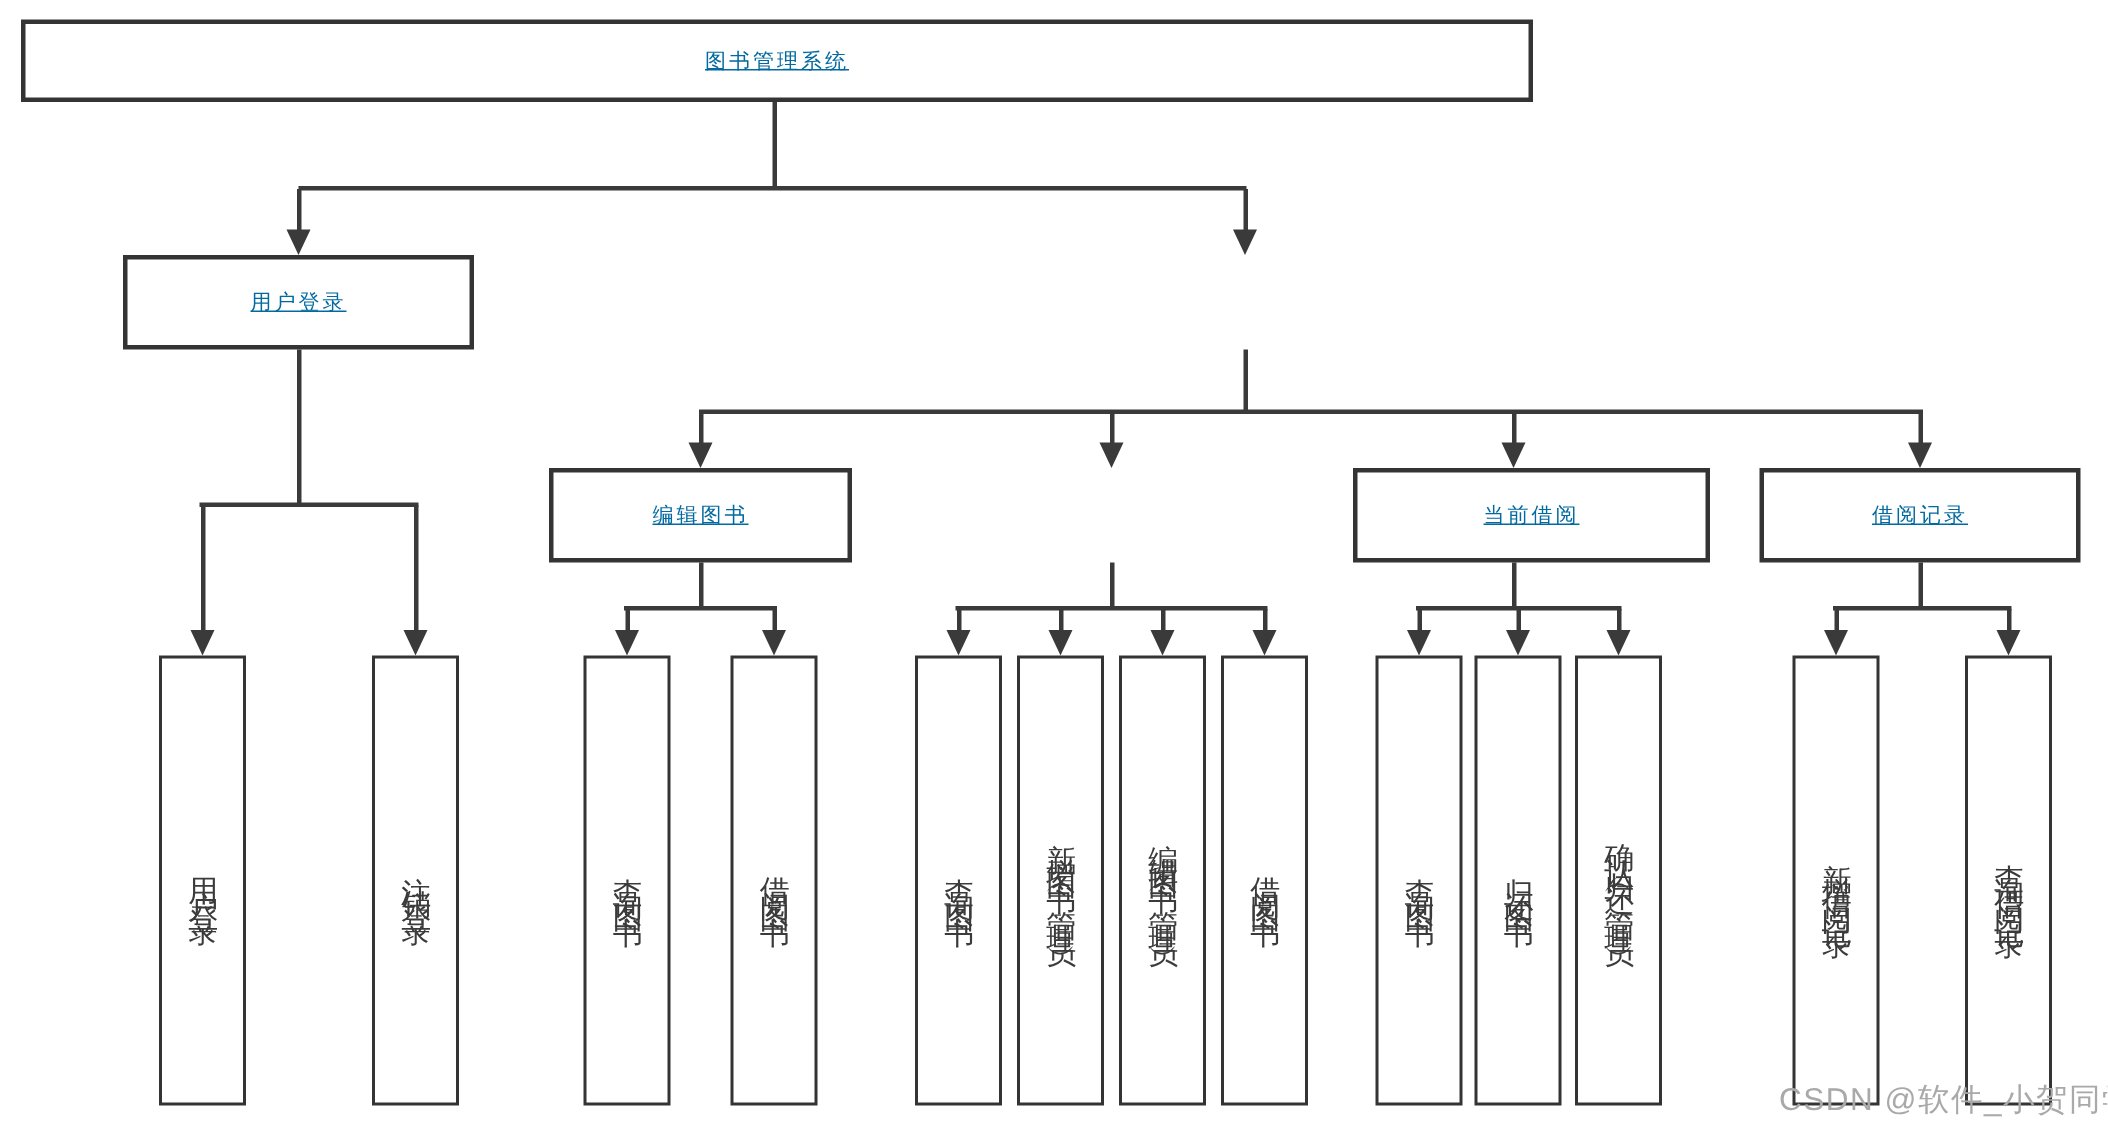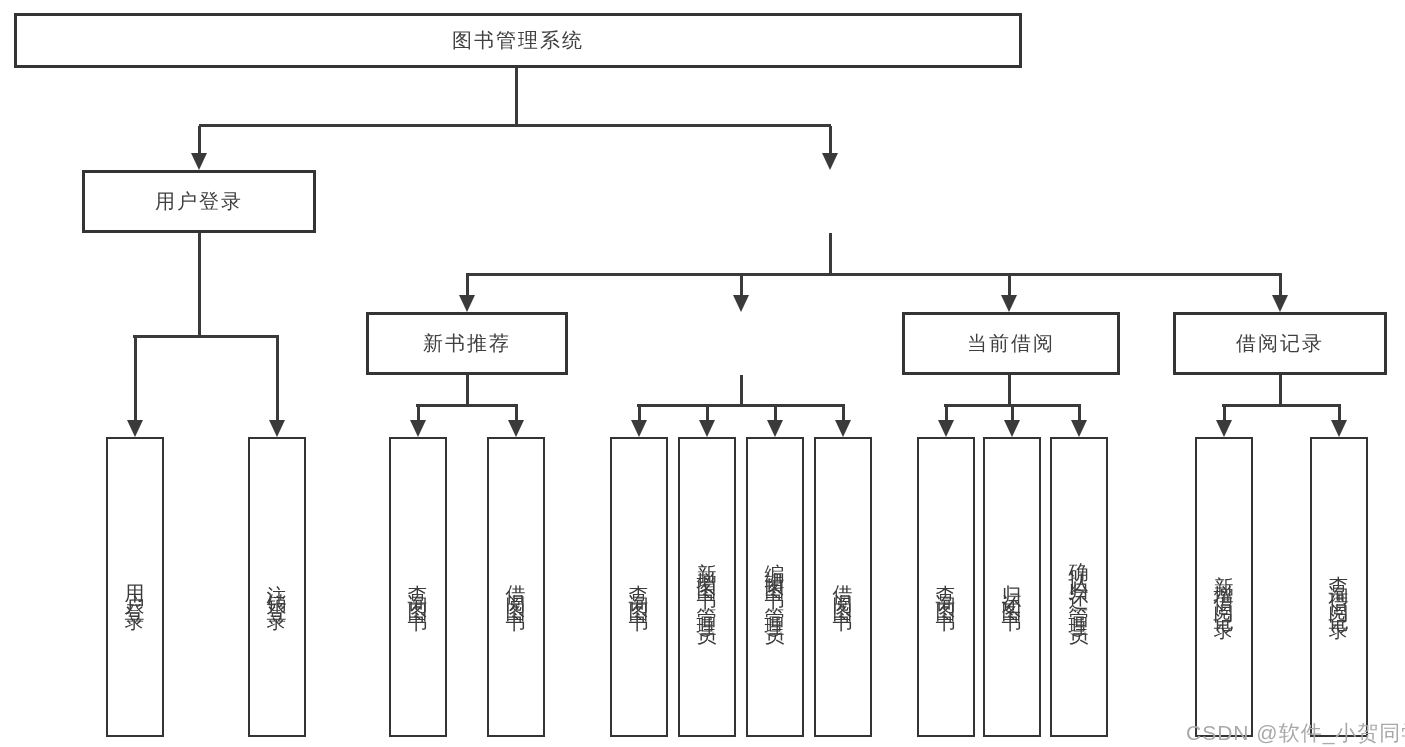--- a/index.html
+++ b/index.html
@@ -4,21 +4,21 @@
 <style>
   html,body{margin:0;padding:0;background:#ffffff;}
   #canvas{
     position:relative;width:1405px;height:747px;background:#ffffff;overflow:hidden;
     font-family:"Liberation Sans","DejaVu Sans",sans-serif;color:#3b3b3b;
   }
   .box{
     position:absolute;background:#ffffff;border:3px solid #343434;box-sizing:border-box;
     display:flex;align-items:center;justify-content:center;
   }
-  .hlabel{font-size:20px;letter-spacing:2px;color:#404040;white-space:nowrap;}
+  .hlabel{font-size:14px;letter-spacing:2px;color:#0369a1;white-space:nowrap;text-decoration:underline;}
   .leaf{border-width:2.5px;}
   .vtext{
     writing-mode:vertical-rl;text-orientation:mixed;line-height:1;
     font-size:20px;letter-spacing:9px;color:#3b3b3b;white-space:nowrap;
   }
   .line{position:absolute;background:#3a3a3a;}
   .v{width:3px;}
   .h{height:3px;}
   .arr{
     position:absolute;width:0;height:0;
@@ -38,25 +38,25 @@
   <div class="box" style="left:14px;top:13px;width:1008px;height:55px;">
     <span class="hlabel">图书管理系统</span>
   </div>
 
   <div class="box" style="left:82px;top:170px;width:234px;height:63px;">
     <span class="hlabel">用户登录</span>
   </div>
 
 
   <div class="box" style="left:366px;top:312px;width:202px;height:63px;">
-    <span class="hlabel">新书推荐</span>
+    <span class="hlabel">编辑图书</span>
   </div>
 
 
-  <div class="box" style="left:902px;top:312px;width:218px;height:63px;">
+  <div class="box" style="left:902px;top:312px;width:238px;height:63px;">
     <span class="hlabel">当前借阅</span>
   </div>
 
   <div class="box" style="left:1173px;top:312px;width:214px;height:63px;text-align:center;">
     <span class="hlabel">借阅记录</span>
   </div>
 
   <div class="box leaf" style="left:106px;top:437px;width:58px;height:300px;">
     <span class="vtext">用户登录</span>
   </div>

